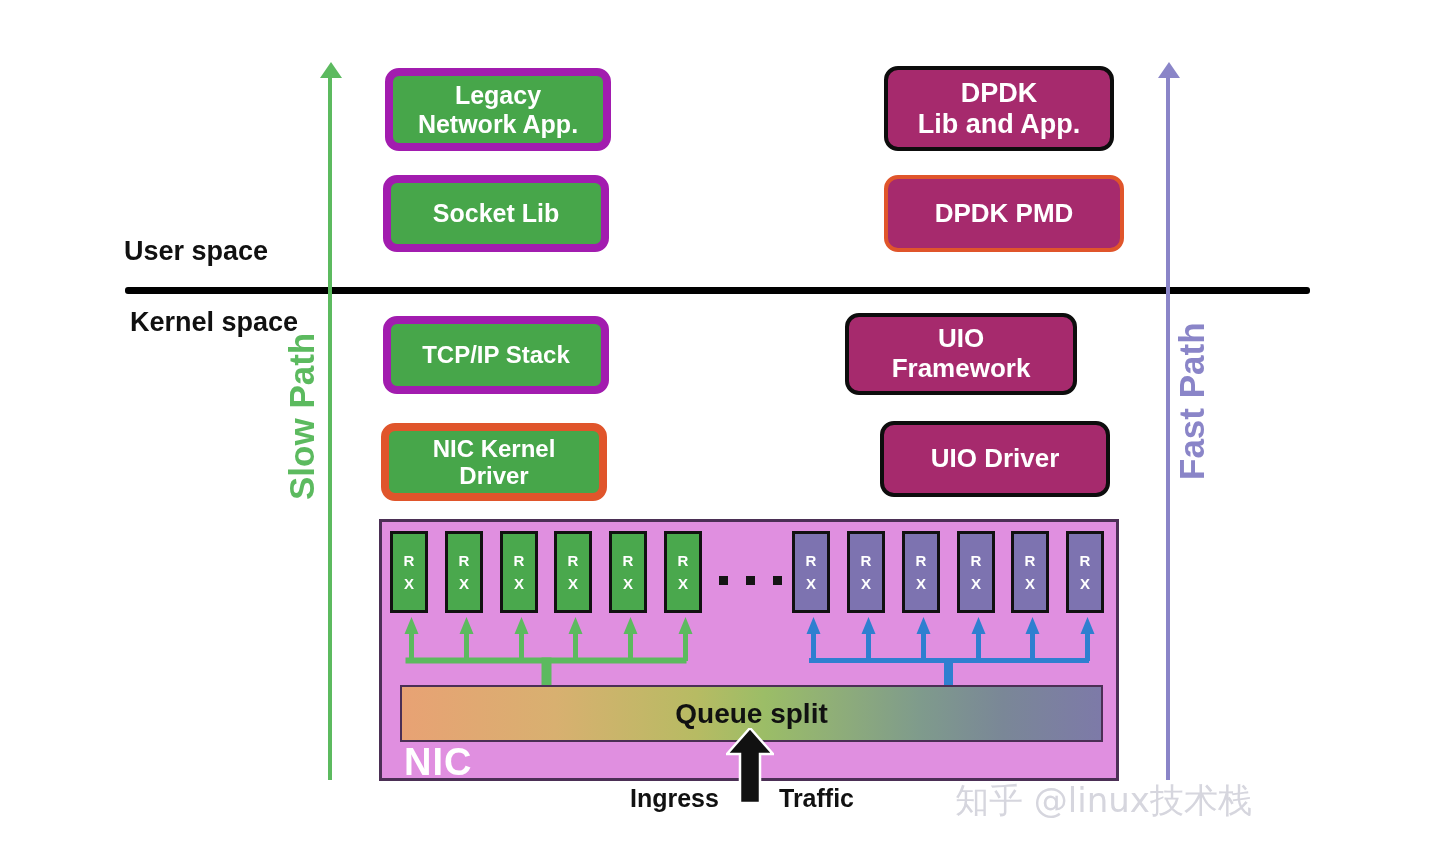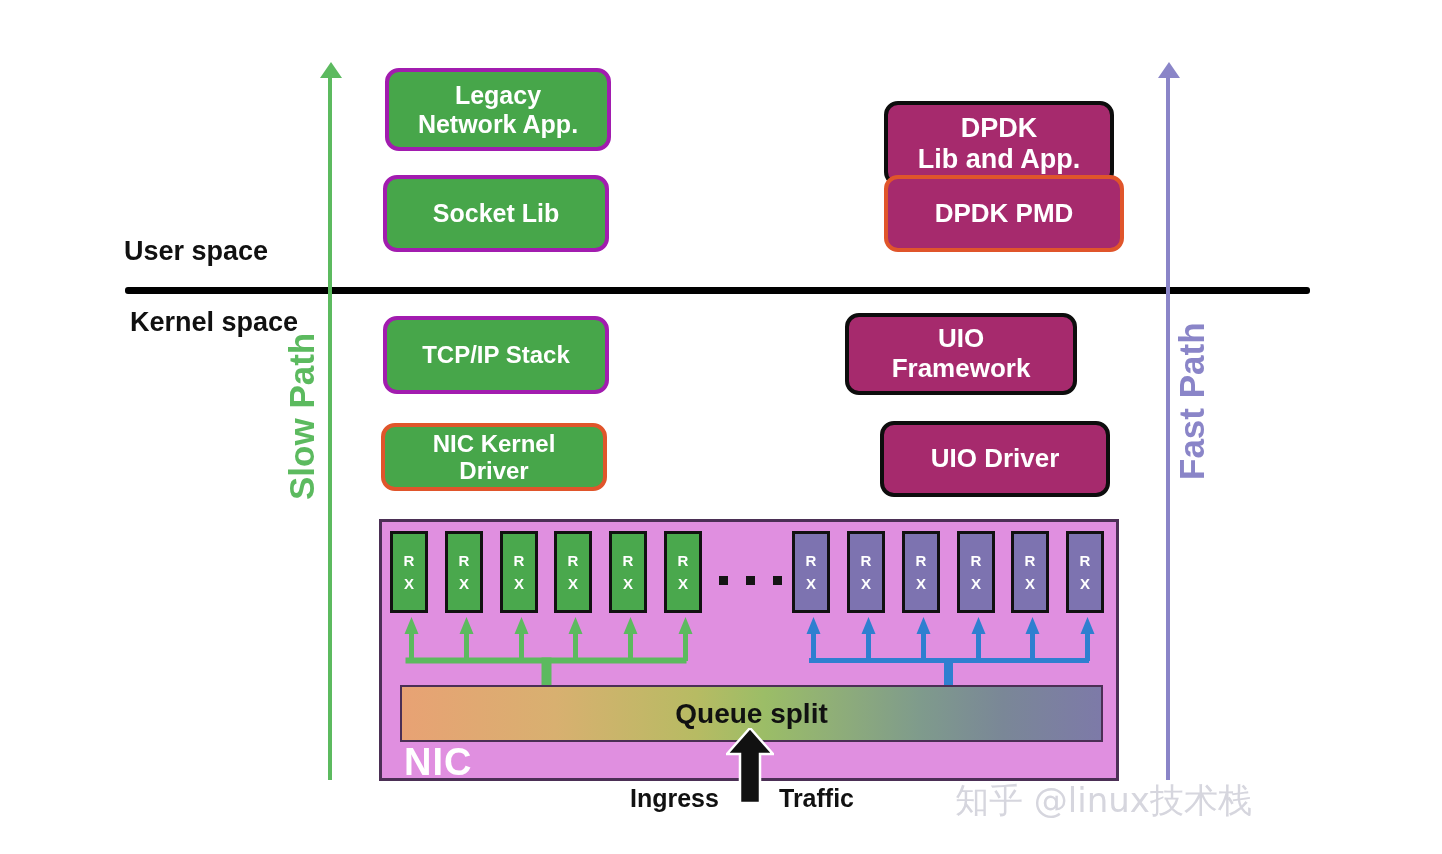--- a/index.html
+++ b/index.html
@@ -53,21 +53,21 @@
     font-weight: bold;
     line-height: 1.14;
     box-sizing: border-box;
   }
   .stack-box .lbl { display: block; padding: 0 6px; }
   .box-green {
     background: #4aa css-fallback;
   }
   .box-green {
     background: #47a64a;
-    border: 4px solid #a21caf;
+    border: 8px solid #a21caf;
   }
   .box-magenta {
     background: #a62a6d;
     border: 4px solid #0d0d0d;
   }
   .hl-orange { border-color: #e0552b !important; }
 
   
   .path-line {
     position: absolute;
@@ -228,28 +228,28 @@
       <span class="lbl">Socket Lib</span>
     </div>
   </div>
 
   <div class="stack-box box-green" style="left:383px; top:316px; width:226px; height:78px; font-size:24px;">
     <div>
       <span class="lbl">TCP/IP Stack</span>
     </div>
   </div>
 
-  <div class="stack-box box-green hl-orange" style="left:381px; top:423px; width:226px; height:68px; font-size:24px;align-items:center;">
+  <div class="stack-box box-green hl-orange" style="left:381px; top:423px; width:226px; height:78px; font-size:24px;align-items:center;">
     <div>
       <span class="lbl">NIC Kernel</span>
       <span class="lbl">Driver</span>
     </div>
   </div>
 
-  <div class="stack-box box-magenta" style="left:884px; top:66px; width:230px; height:85px; font-size:27px;margin-top:35px;">
+  <div class="stack-box box-magenta" style="left:884px; top:66px; width:230px; height:85px; font-size:27px;">
     <div>
       <span class="lbl">DPDK</span>
       <span class="lbl">Lib and App.</span>
     </div>
   </div>
 
   <div class="stack-box box-magenta hl-orange" style="left:884px; top:175px; width:240px; height:77px; font-size:26px;">
     <div>
       <span class="lbl">DPDK PMD</span>
     </div>

